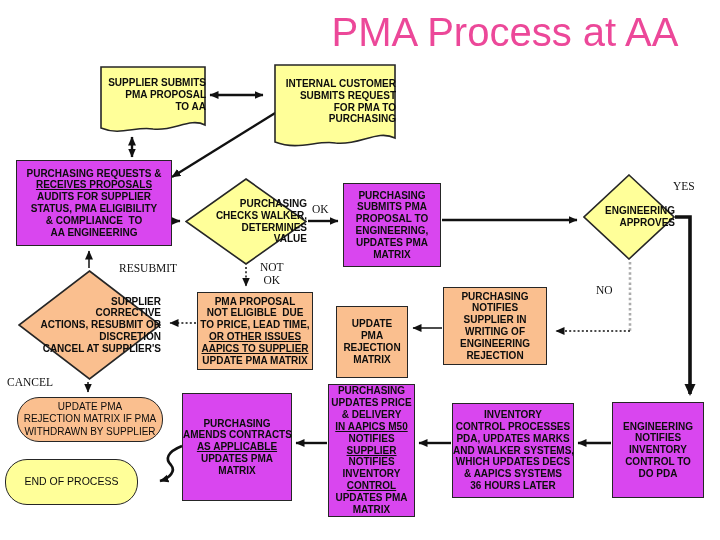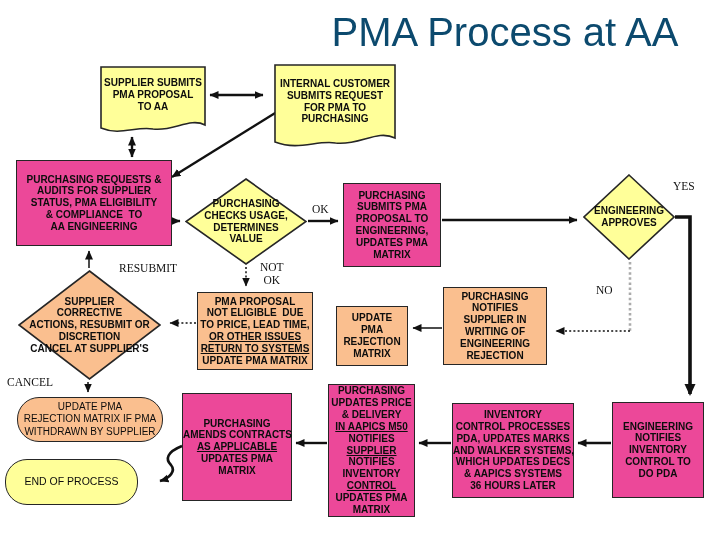--- a/index.html
+++ b/index.html
@@ -1,29 +1,29 @@
 <!DOCTYPE html>
 <html><head>
 <meta charset="utf-8">
 <style>
   html,body{margin:0;padding:0;background:#ffffff;}
   #slide{position:relative;width:720px;height:540px;background:#ffffff;overflow:hidden;
          font-family:"Liberation Sans", sans-serif;}
   #title{position:absolute;left:300px;top:8px;width:410px;text-align:center;
-         font-size:40px;line-height:48px;color:#0c4a6e;font-weight:400;letter-spacing:0px;}
+         font-size:40px;line-height:48px;color:#ec4899;font-weight:400;letter-spacing:0px;}
   .node{position:absolute;display:flex;flex-direction:column;justify-content:center;
         text-align:center;font-weight:bold;font-size:10px;line-height:11.8px;color:#0d0d0d;
         box-sizing:border-box;}
   .node span{display:block;white-space:pre;}
   .u{text-decoration:underline;}
-  .rect{background:#ec4899;border:1.6px solid #262626;}
+  .rect{background:#d946ef;border:1.6px solid #262626;}
   .rect.orange{background:#FABF8F;}
   .stadium{background:#FABF8F;border:1.6px solid #262626;border-radius:22px;font-weight:normal;}
   .stadium.yellow{background:#FFFF99;}
-  .free{background:transparent;border:none;}
+  .free{background:transparent;border:none;text-align:right;}
   .free .bg{position:absolute;left:0;top:0;width:100%;height:100%;}
   .free .bg path,.free .bg polygon{fill:#FFFF99;stroke:#262626;stroke-width:1.6;}
   .free.orange .bg polygon{fill:#FABF8F;}
   .lines{position:relative;}
   .doc-pad{padding-bottom:14px;}
   .elabel{position:absolute;font-family:"Liberation Serif", serif;font-size:11.5px;
           line-height:12.5px;color:#111;text-align:center;}
   #arrows{position:absolute;left:0;top:0;pointer-events:none;}
 </style>
 </head>
@@ -85,33 +85,34 @@
     <div class="lines doc-pad">
       <span>INTERNAL CUSTOMER</span>
       <span>SUBMITS REQUEST</span>
       <span>FOR PMA TO</span>
       <span>PURCHASING</span>
     </div>
   </div>
 
   <div class="node rect" style="left:16px;top:160px;width:156px;height:86px">
     <span>PURCHASING REQUESTS &amp;</span>
+    <span class="u">RECEIVES PROPOSALS</span>
     <span>AUDITS FOR SUPPLIER</span>
     <span>STATUS, PMA ELIGIBILITY</span>
     <span>&amp; COMPLIANCE  TO</span>
     <span>AA ENGINEERING</span>
   </div>
 
   <div class="node free" style="left:185px;top:178px;width:122px;height:87px">
     <svg class="bg" viewBox="0 0 122 87" preserveAspectRatio="none">
       <polygon points="61,1 121,43.5 61,86 1,43.5"></polygon>
       </svg>
     <div class="lines">
       <span>PURCHASING</span>
-      <span>CHECKS USAGE,</span>
+      <span>CHECKS WALKER,</span>
       <span>DETERMINES</span>
       <span>VALUE</span>
     </div>
   </div>
 
   <div class="node rect" style="left:343px;top:183px;width:98px;height:84px">
     <span>PURCHASING</span>
     <span>SUBMITS PMA</span>
     <span>PROPOSAL TO</span>
     <span>ENGINEERING,</span>
@@ -140,25 +141,25 @@
       <span>DISCRETION</span>
       <span>CANCEL AT SUPPLIER'S</span>
     </div>
   </div>
 
   <div class="node rect orange" style="left:197px;top:292px;width:116px;height:78px">
     <span>PMA PROPOSAL</span>
     <span>NOT ELIGIBLE  DUE</span>
     <span>TO PRICE, LEAD TIME,</span>
     <span class="u">OR OTHER ISSUES</span>
-    <span class="u">RETURN TO SYSTEMS</span>
+    <span class="u">AAPICS TO SUPPLIER</span>
     <span>UPDATE PMA MATRIX</span>
   </div>
 
-  <div class="node rect orange" style="left:336px;top:306px;width:72px;height:60px">
+  <div class="node rect orange" style="left:336px;top:306px;width:72px;height:72px">
     <span>UPDATE</span>
     <span>PMA</span>
     <span>REJECTION</span>
     <span>MATRIX</span>
   </div>
 
   <div class="node rect orange" style="left:443px;top:287px;width:104px;height:78px">
     <span>PURCHASING</span>
     <span>NOTIFIES</span>
     <span>SUPPLIER IN</span>

